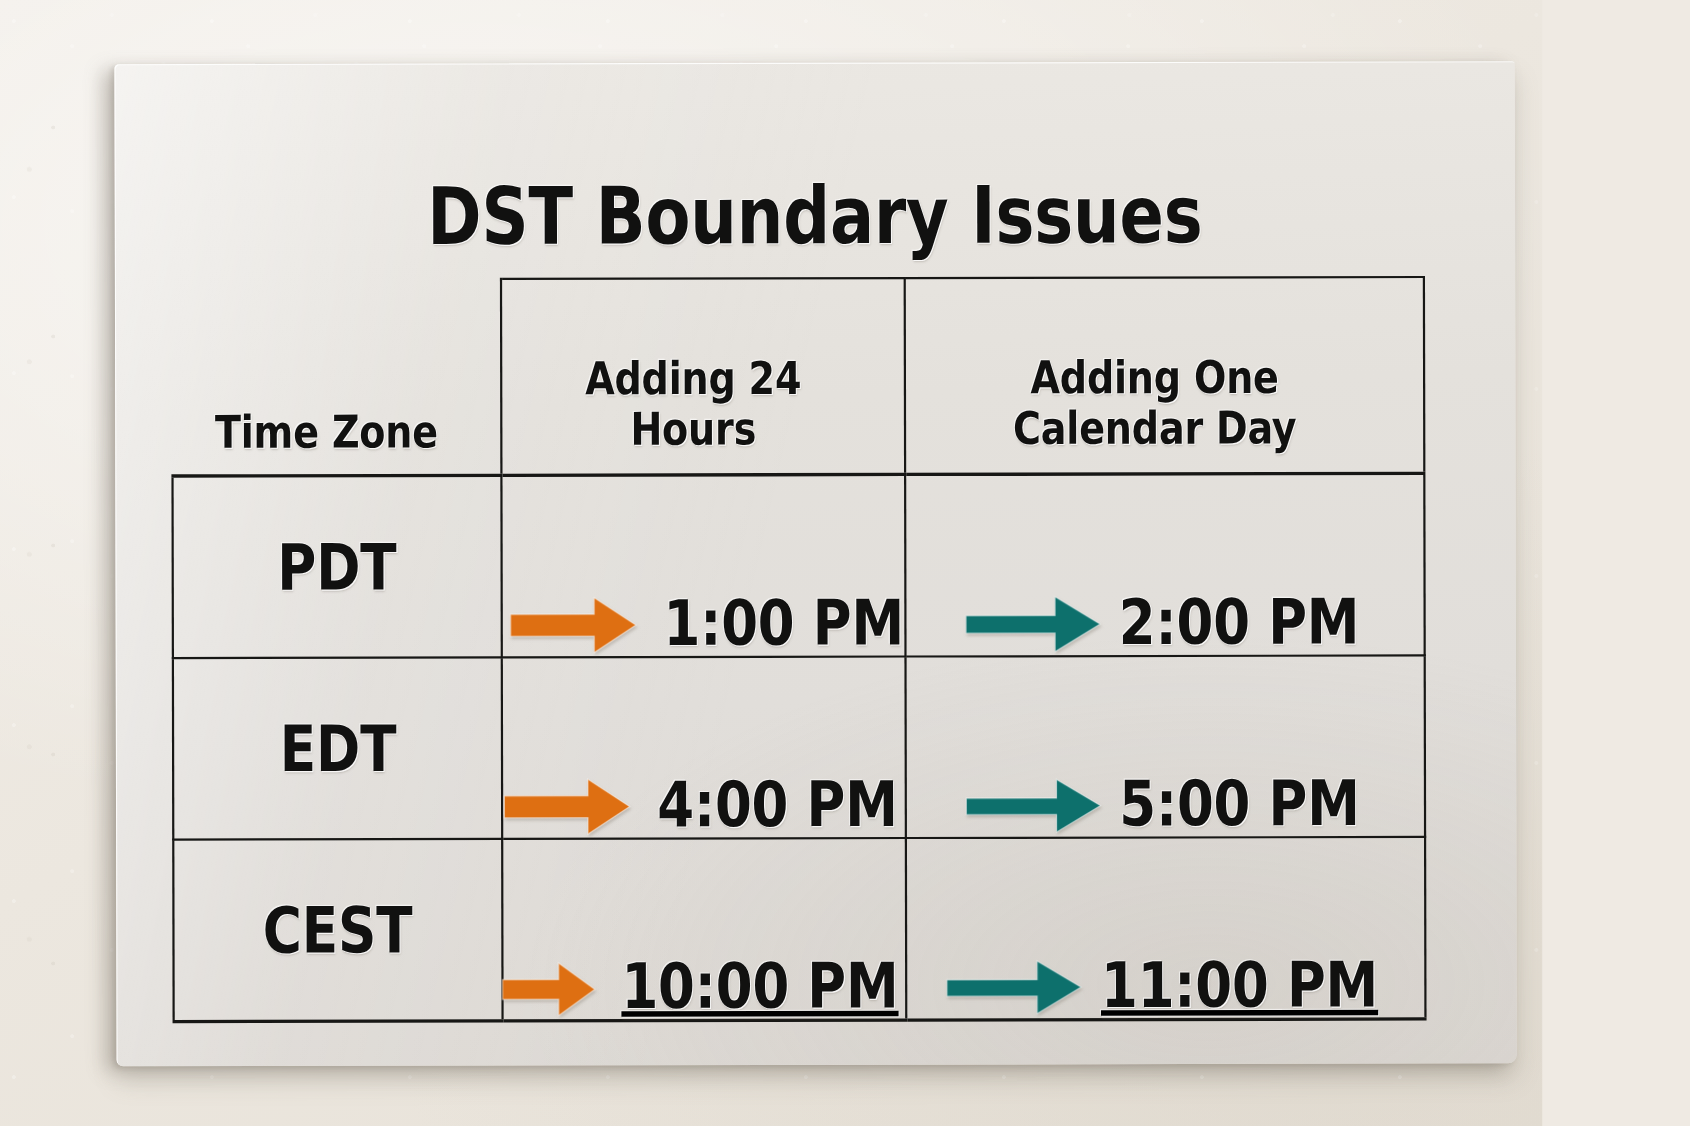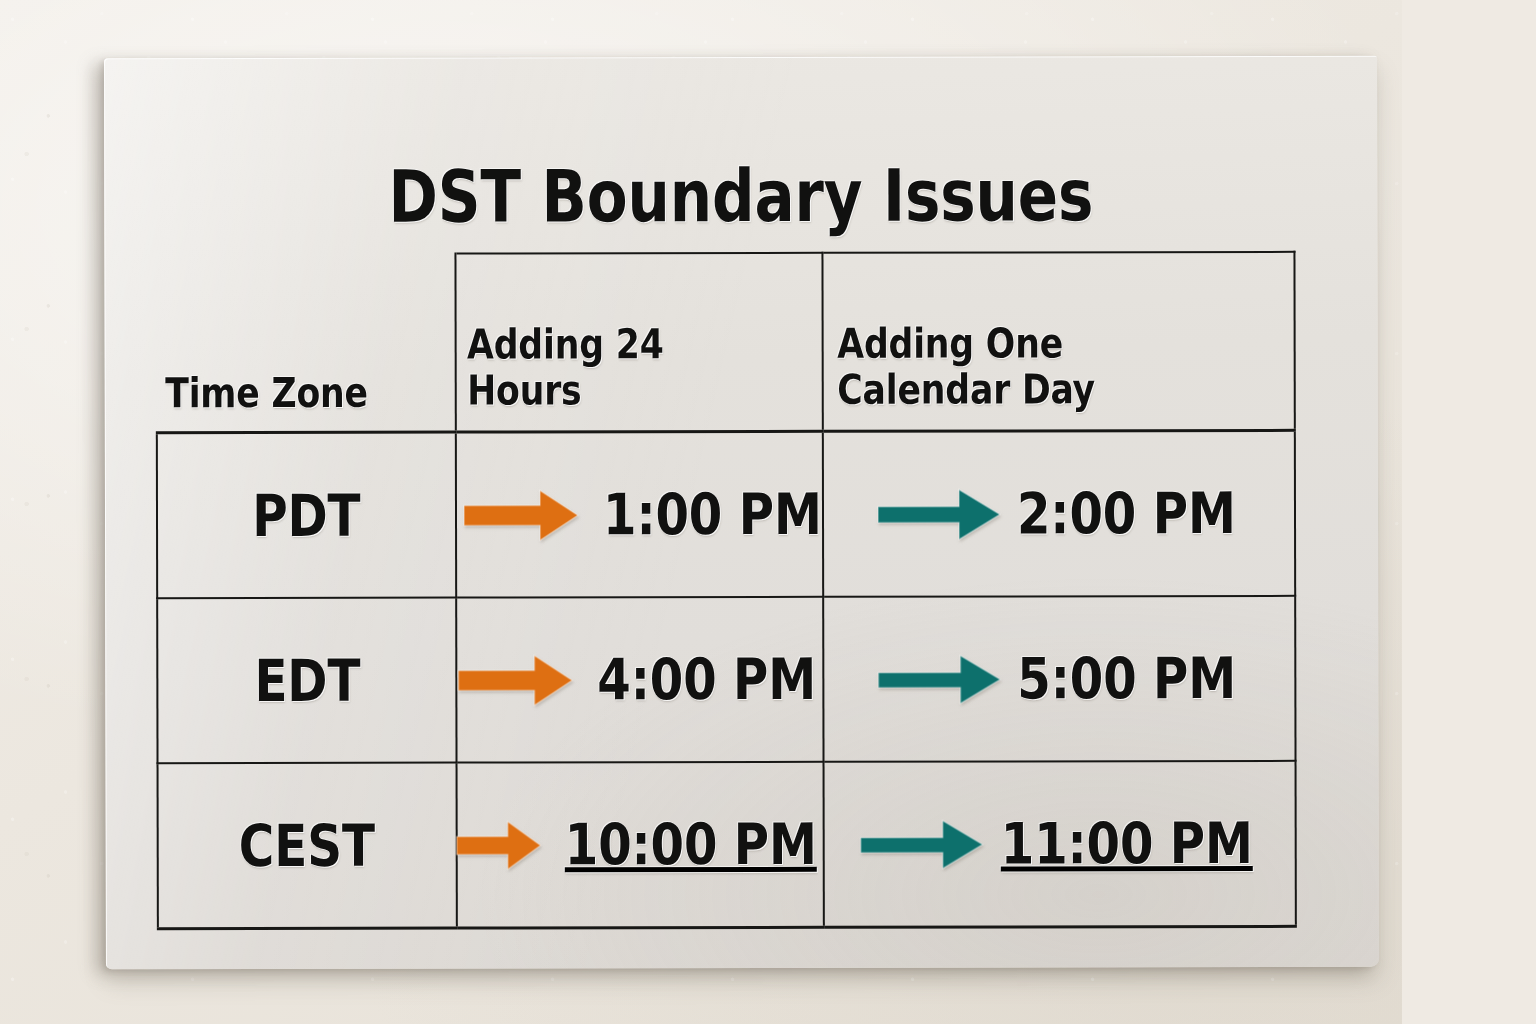--- a/index.html
+++ b/index.html
@@ -111,21 +111,21 @@
     table-layout: fixed;
   }
   col.c-zone { width: 299px; }  
   col.c-a24  { width: 367px; }  
   col.c-a1d  { width: 472px; }  
 
   thead th {
     height: 160px;
     vertical-align: bottom;
     padding: 0 18px 16px 0;
-    text-align: left;
+    text-align: center;
     border: 2px solid #171715;
     border-bottom-width: 3px;
   }
   
   thead th.zone-head {
     border-top: none;
     border-left: none;
     border-right: 2px solid #171715;
     vertical-align: bottom;
     padding-bottom: 14px;
@@ -151,21 +151,21 @@
   .zone-label {
     font-size: 58px;
     line-height: 1;
     font-family: "DejaVu Sans Condensed", "Liberation Sans Narrow", "Liberation Sans", sans-serif;
     transform: scaleX(0.93);
     display: inline-block;
   }
 
   .cell-inner {
     display: flex;
-    align-items: center;
+    align-items: flex-end;
     justify-content: center;
     gap: 16px;
     height: 100%;
   }
   .cell-inner.a1d { gap: 8px; }
 
   .time-text {
     font-size: 57px;
     line-height: 1;
     font-family: "DejaVu Sans Condensed", "Liberation Sans Narrow", "Liberation Sans", sans-serif;

